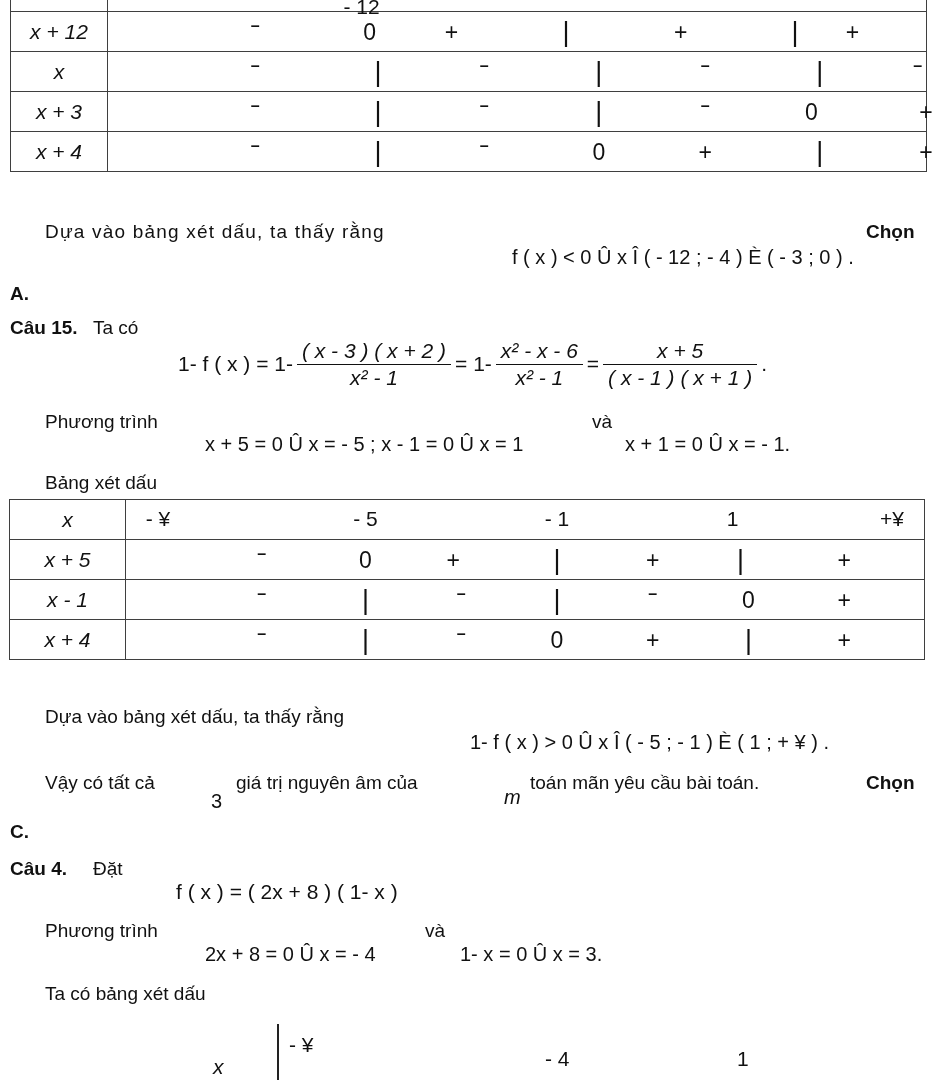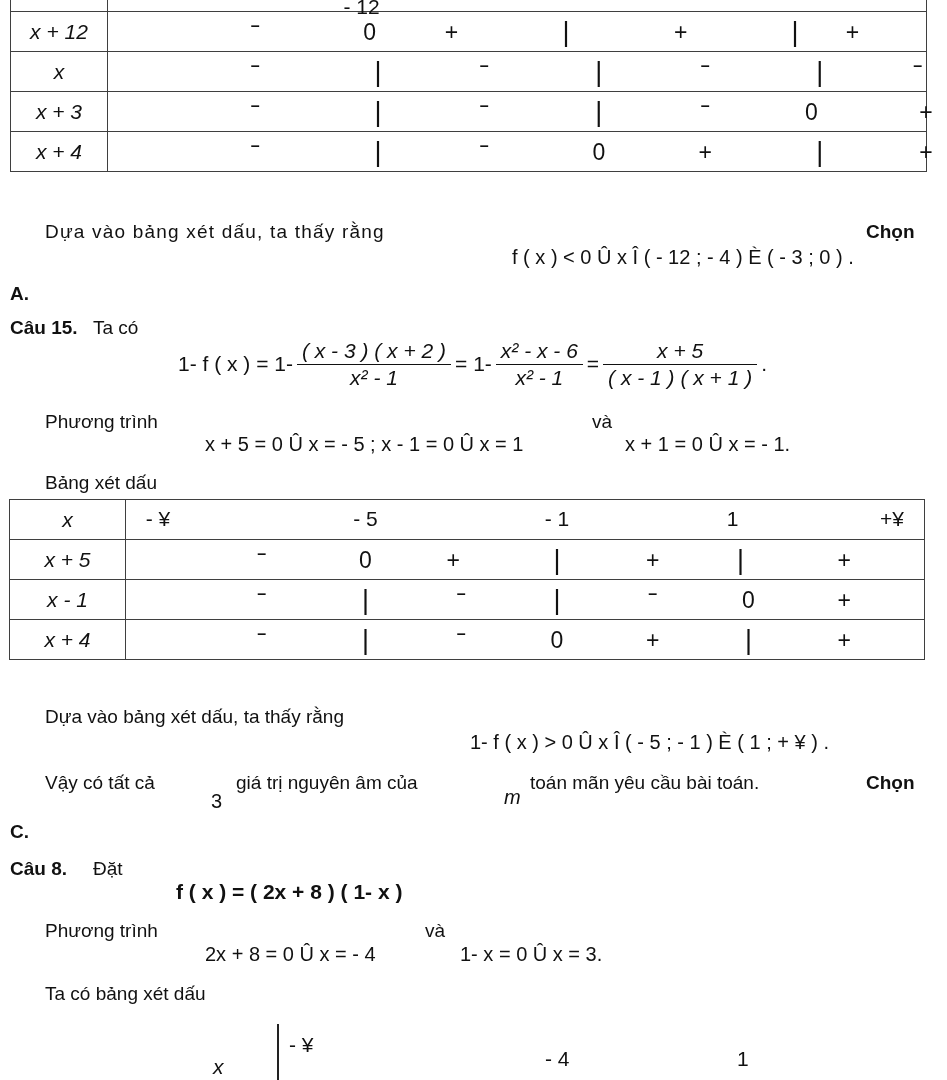--- a/index.html
+++ b/index.html
@@ -201,23 +201,23 @@
   <div class="abs math" style="left:470px;top:731px;font-size:20px;">1-  f ( x ) &gt; 0 Û  x Î ( - 5 ; - 1 ) È ( 1 ; + ¥ ) .</div>
 
   <div class="abs txt" style="left:45px;top:771px;">Vậy có tất cả</div>
   <div class="abs math" style="left:211px;top:790px;font-size:20px;">3</div>
   <div class="abs txt" style="left:236px;top:771px;">giá trị nguyên âm của</div>
   <div class="abs math mi" style="left:504px;top:786px;font-size:20px;">m</div>
   <div class="abs txt" style="left:530px;top:771px;">toán mãn yêu cầu bài toán.</div>
   <div class="abs txt bold" style="left:866px;top:771px;">Chọn</div>
   <div class="abs txt bold" style="left:10px;top:820px;">C.</div>
 
-  <div class="abs txt bold" style="left:10px;top:857px;">Câu 8.</div>
+  <div class="abs txt bold" style="left:10px;top:857px;">Câu 4.</div>
   <div class="abs txt" style="left:93px;top:857px;">Đặt</div>
-  <div class="abs math" style="left:176px;top:880px;font-size:21px;font-weight:bold;">f ( x ) = ( 2x + 8 ) ( 1- x )</div>
+  <div class="abs math" style="left:176px;top:880px;font-size:21px;">f ( x ) = ( 2x + 8 ) ( 1- x )</div>
 
   <div class="abs txt" style="left:45px;top:919px;">Phương trình</div>
   <div class="abs txt" style="left:425px;top:919px;">và</div>
   <div class="abs math" style="left:205px;top:943px;font-size:20px;">2x + 8 = 0 Û  x = - 4</div>
   <div class="abs math" style="left:460px;top:943px;font-size:20px;">1- x = 0 Û  x = 3.</div>
   <div class="abs txt" style="left:45px;top:982px;text-align:right;">Ta có bảng xét dấu</div>
 
   <div class="abs mi" style="left:213px;top:1055px;font-size:21px;">x</div>
   <div style="position:absolute;left:277px;top:1024px;width:2px;height:56px;background:#222;"></div>
   <div class="abs" id="cau16-ticks" style="left:289px;top:1033px;width:640px;height:40px;">

